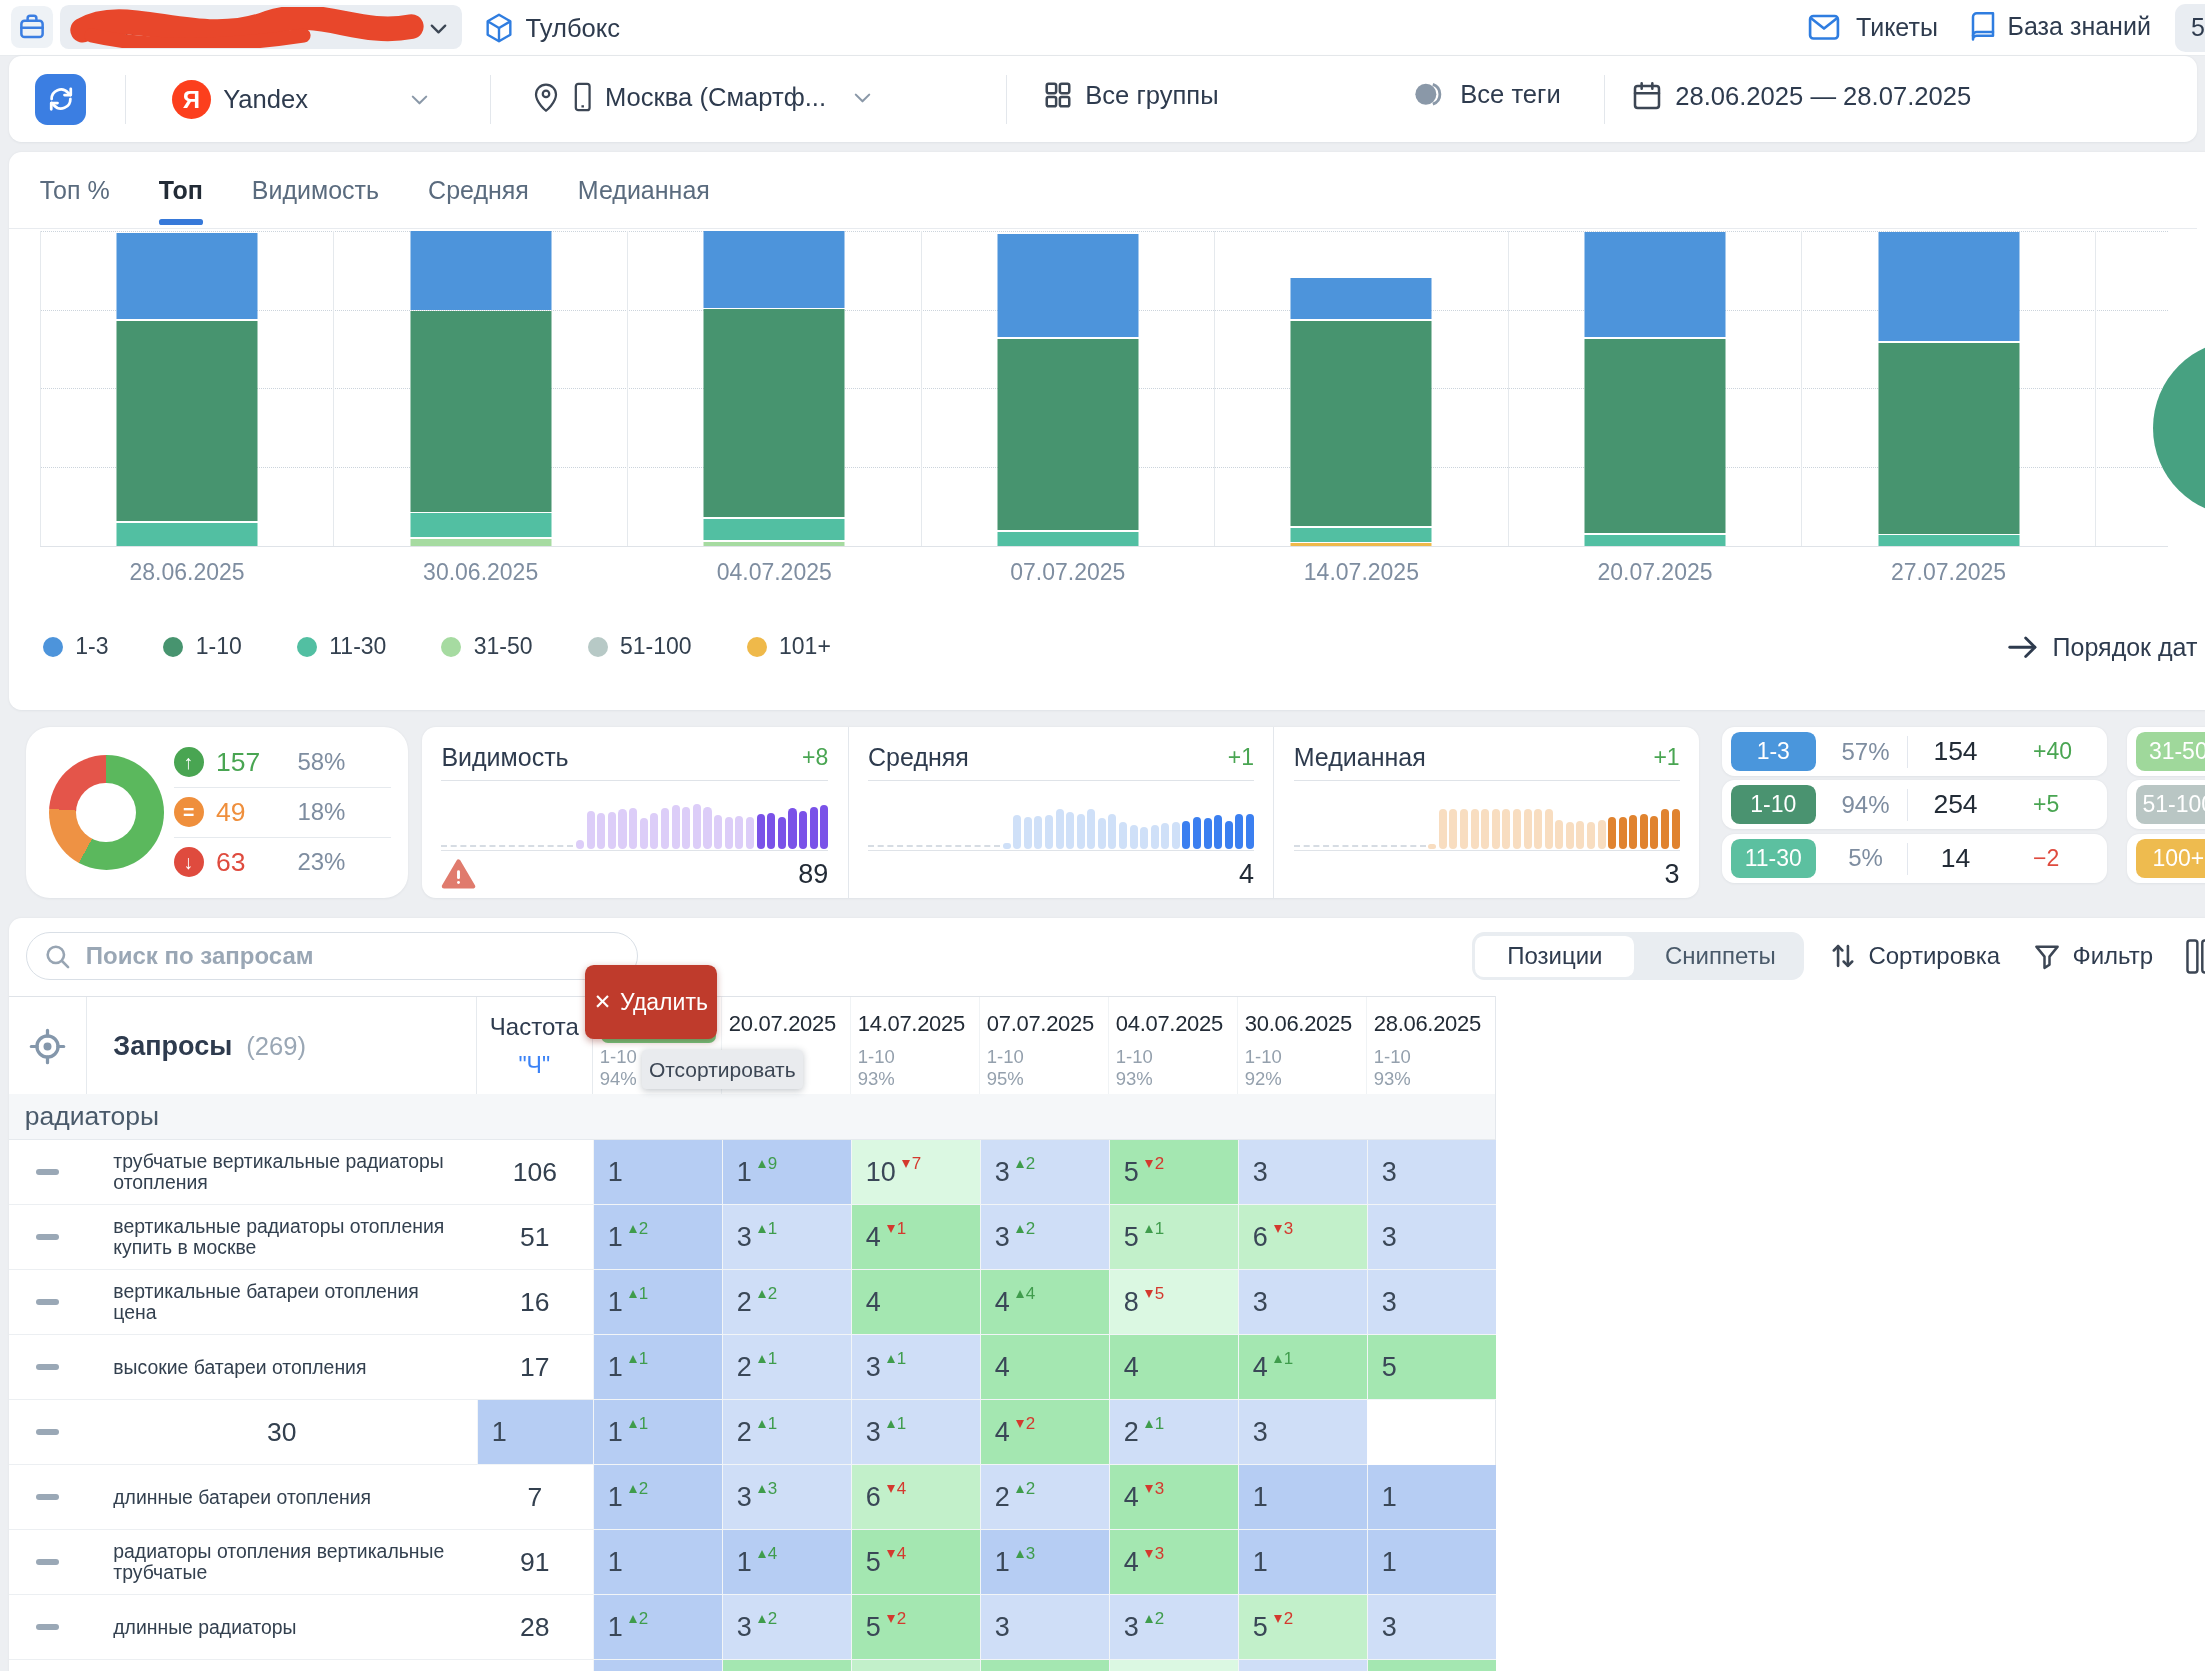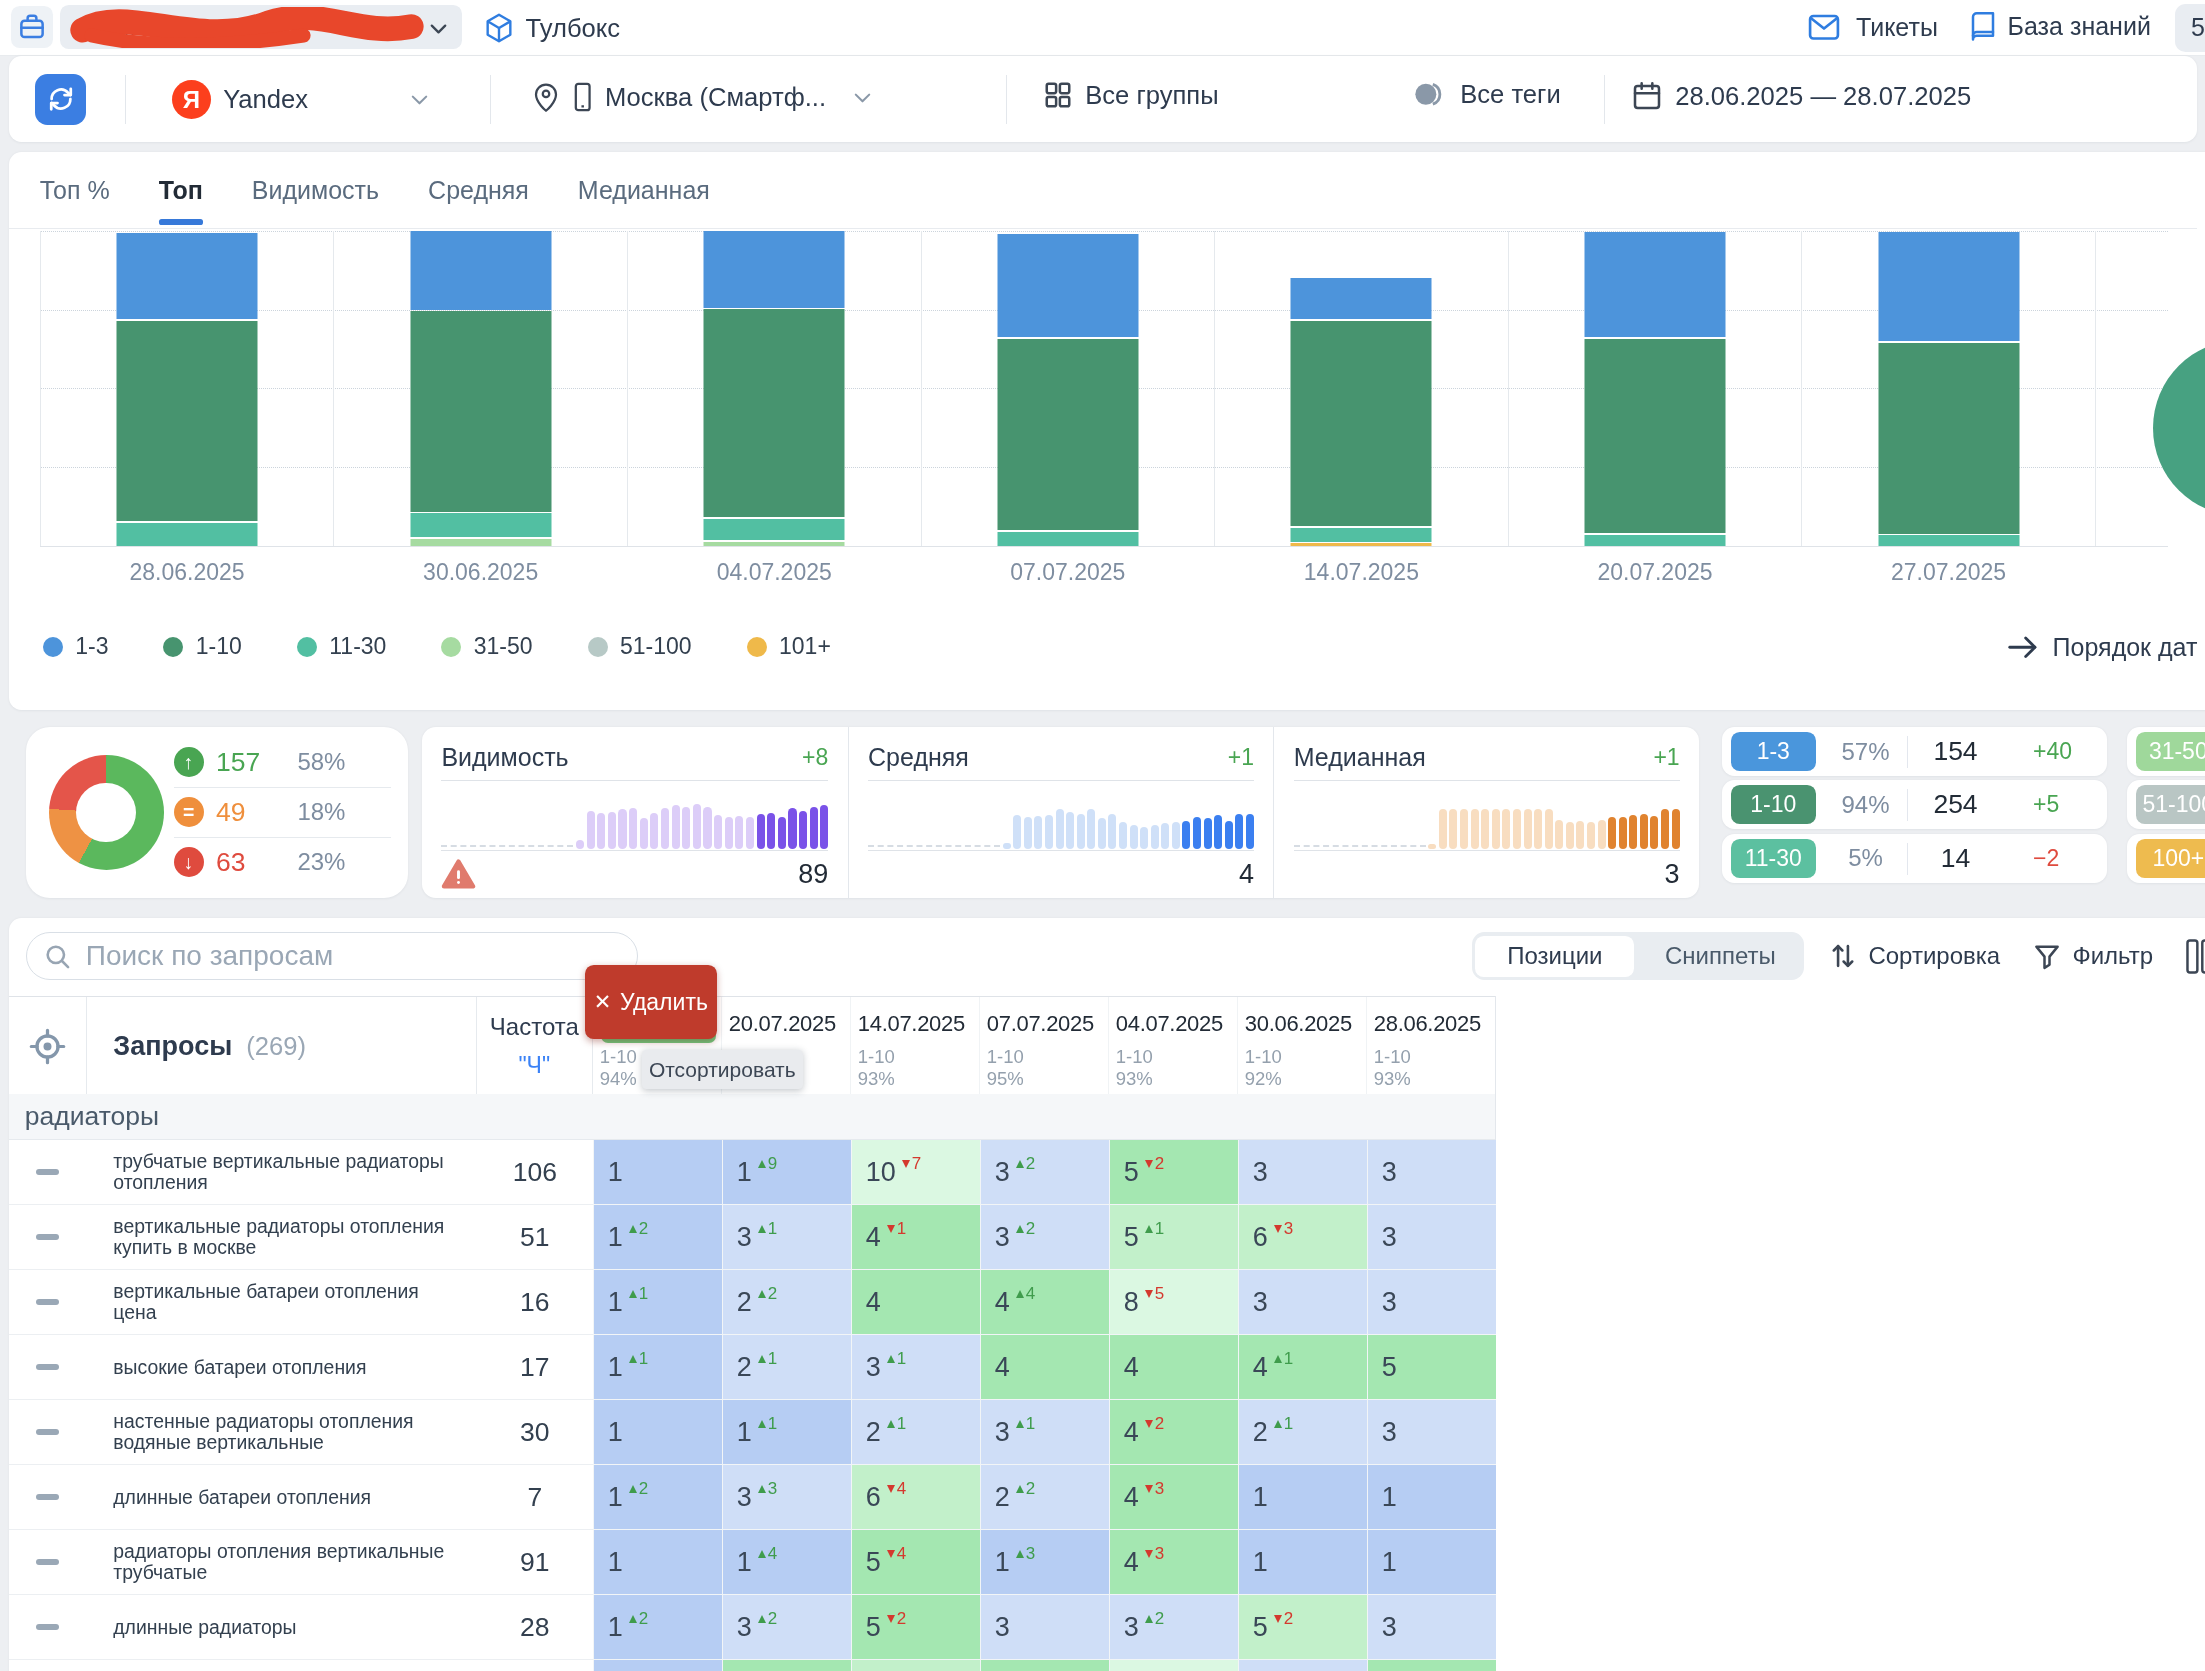--- a/index.html
+++ b/index.html
@@ -95,22 +95,22 @@
   .cval{position:absolute;left:185px;width:97px;text-align:center;font-size:26.5px;color:#222b36;}
   .cchg{position:absolute;left:311px;font-size:23px;}
   .cchg.up{color:#49a552;}.cchg.down{color:#df4b3e;}
   #chips-cut{position:absolute;left:2127px;top:727px;}
   .chip.cut{width:141px;}
 
   
   #tablecard{left:8.8px;top:918px;width:2197px;height:754px;border-radius:12.4px 0 0 0;}
   #search-box{position:absolute;left:17.6px;top:14px;width:612px;height:48px;border:1.8px solid #d9dfe6;border-radius:25px;
       box-sizing:border-box;display:flex;align-items:center;padding-left:16px;gap:12.4px;background:#fff;}
-  #search-input{border:none;outline:none;font-size:28px;color:#3c4654;width:494px;background:transparent;
-      font-family:"Liberation Sans","DejaVu Sans",sans-serif;}
+  #search-input{border:none;outline:none;font-size:24px;color:#3c4654;width:494px;background:transparent;
+      font-family:"Liberation Sans","DejaVu Sans",sans-serif;font-weight:bold;}
   #search-input::placeholder{color:#9aa7b5;}
   #segmented{position:absolute;left:1463px;top:14px;width:332px;height:48px;background:#e9edf1;border-radius:12.4px;}
   #seg-active{position:absolute;left:3.5px;top:3.5px;width:159px;height:41px;background:#fff;border-radius:8.8px;
       font-size:24px;color:#2e3b4e;display:flex;align-items:center;justify-content:center;}
   #seg-inactive{position:absolute;left:169px;top:3.5px;width:159px;height:41px;font-size:24px;color:#4a5a6a;
       display:flex;align-items:center;justify-content:center;}
   .tool-btn{position:absolute;top:14px;height:48px;display:flex;align-items:center;gap:10.6px;font-size:24px;color:#2e3b4e;}
   #partial-cols-icon{position:absolute;left:2176px;top:19.4px;width:21px;height:39px;overflow:hidden;}
   #delete-btn{position:absolute;left:576px;top:47px;width:132px;height:74px;background:#bf3b2c;border-radius:8.8px;
       box-shadow:0 2.6px 7px rgba(120,20,10,.35);color:#fff;font-size:23px;display:flex;align-items:center;
@@ -871,21 +871,20 @@
             </div>
           </div>
           <div class="tcell pos" style="background: rgb(164, 231, 177);">
             <div class="pnum">5</div>
           </div>
         </div>
         <div class="trow">
           <div class="tcell tgl">
             <div class="minus"></div>
           </div>
-          <div class="tcell kw">настенные радиаторы отопления водяные вертикальные</div>
           <div class="tcell fr">30</div>
           <div class="tcell pos" style="background: rgb(182, 205, 243);">
             <div class="pnum">1</div>
           </div>
           <div class="tcell pos" style="background: rgb(182, 205, 243);">
             <div class="pnum">1</div>
             <div class="pchg up">
               <div class="ptri up"></div>
               <div class="pchgn">1</div>
             </div>

